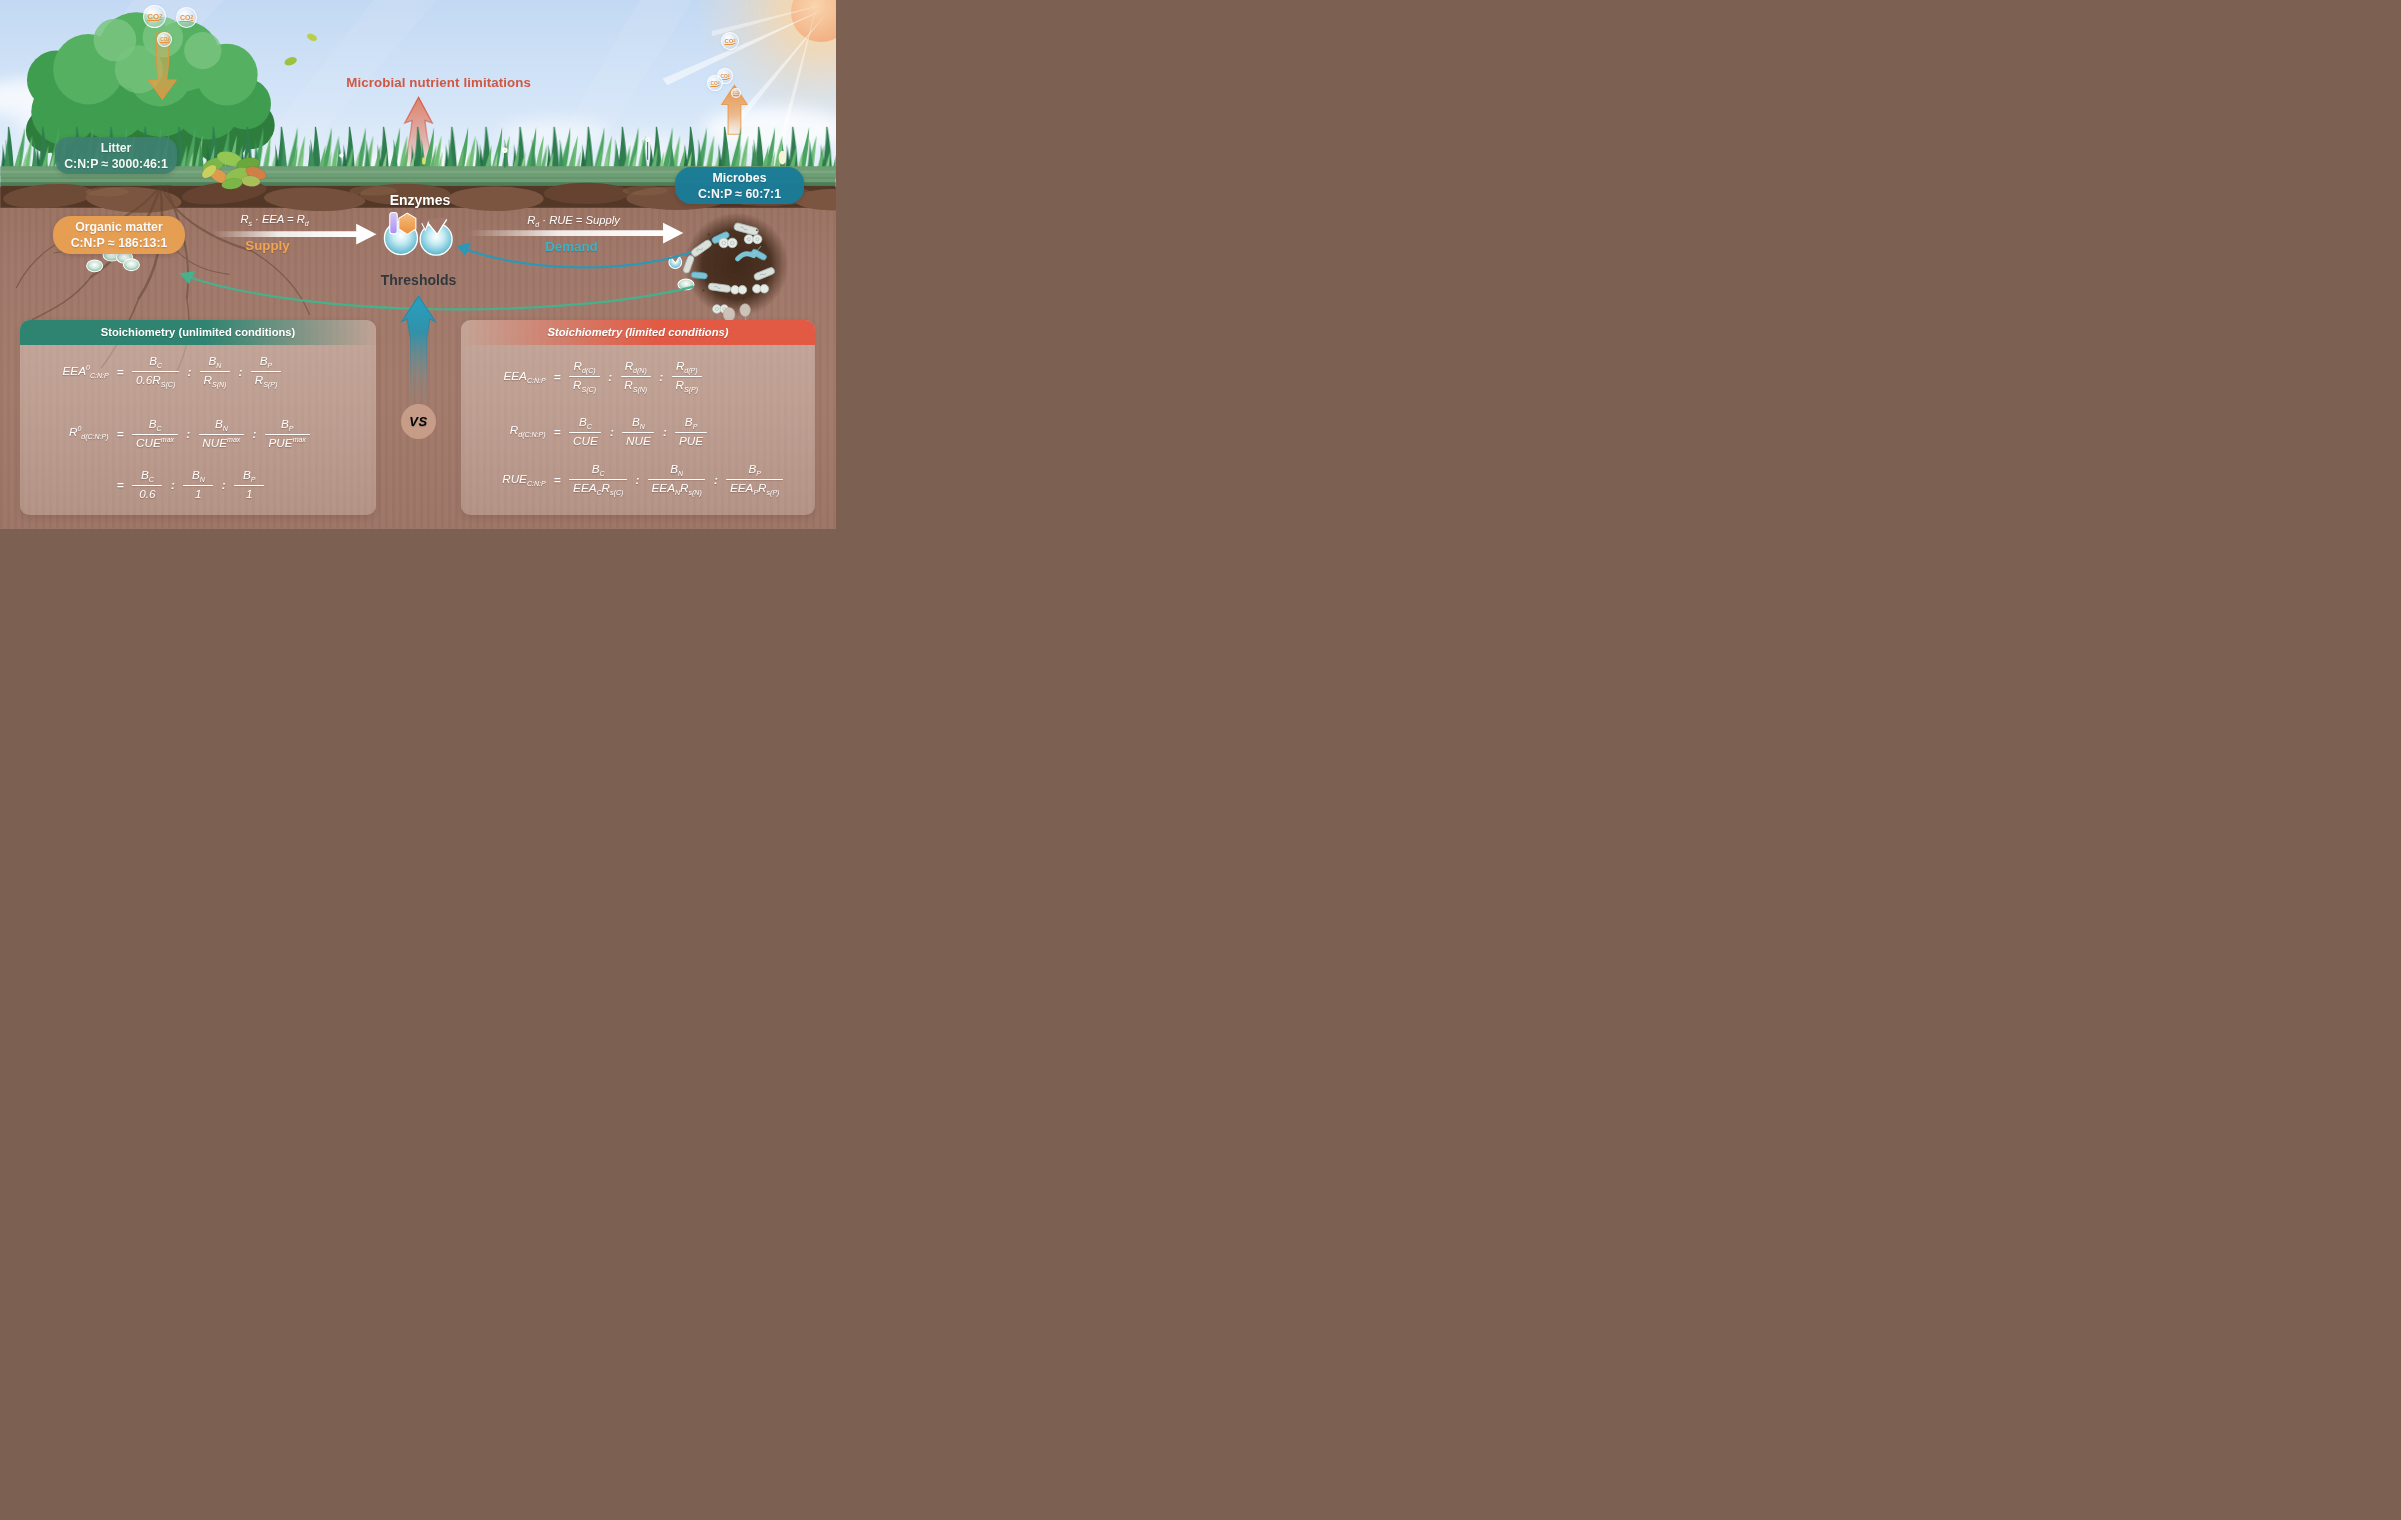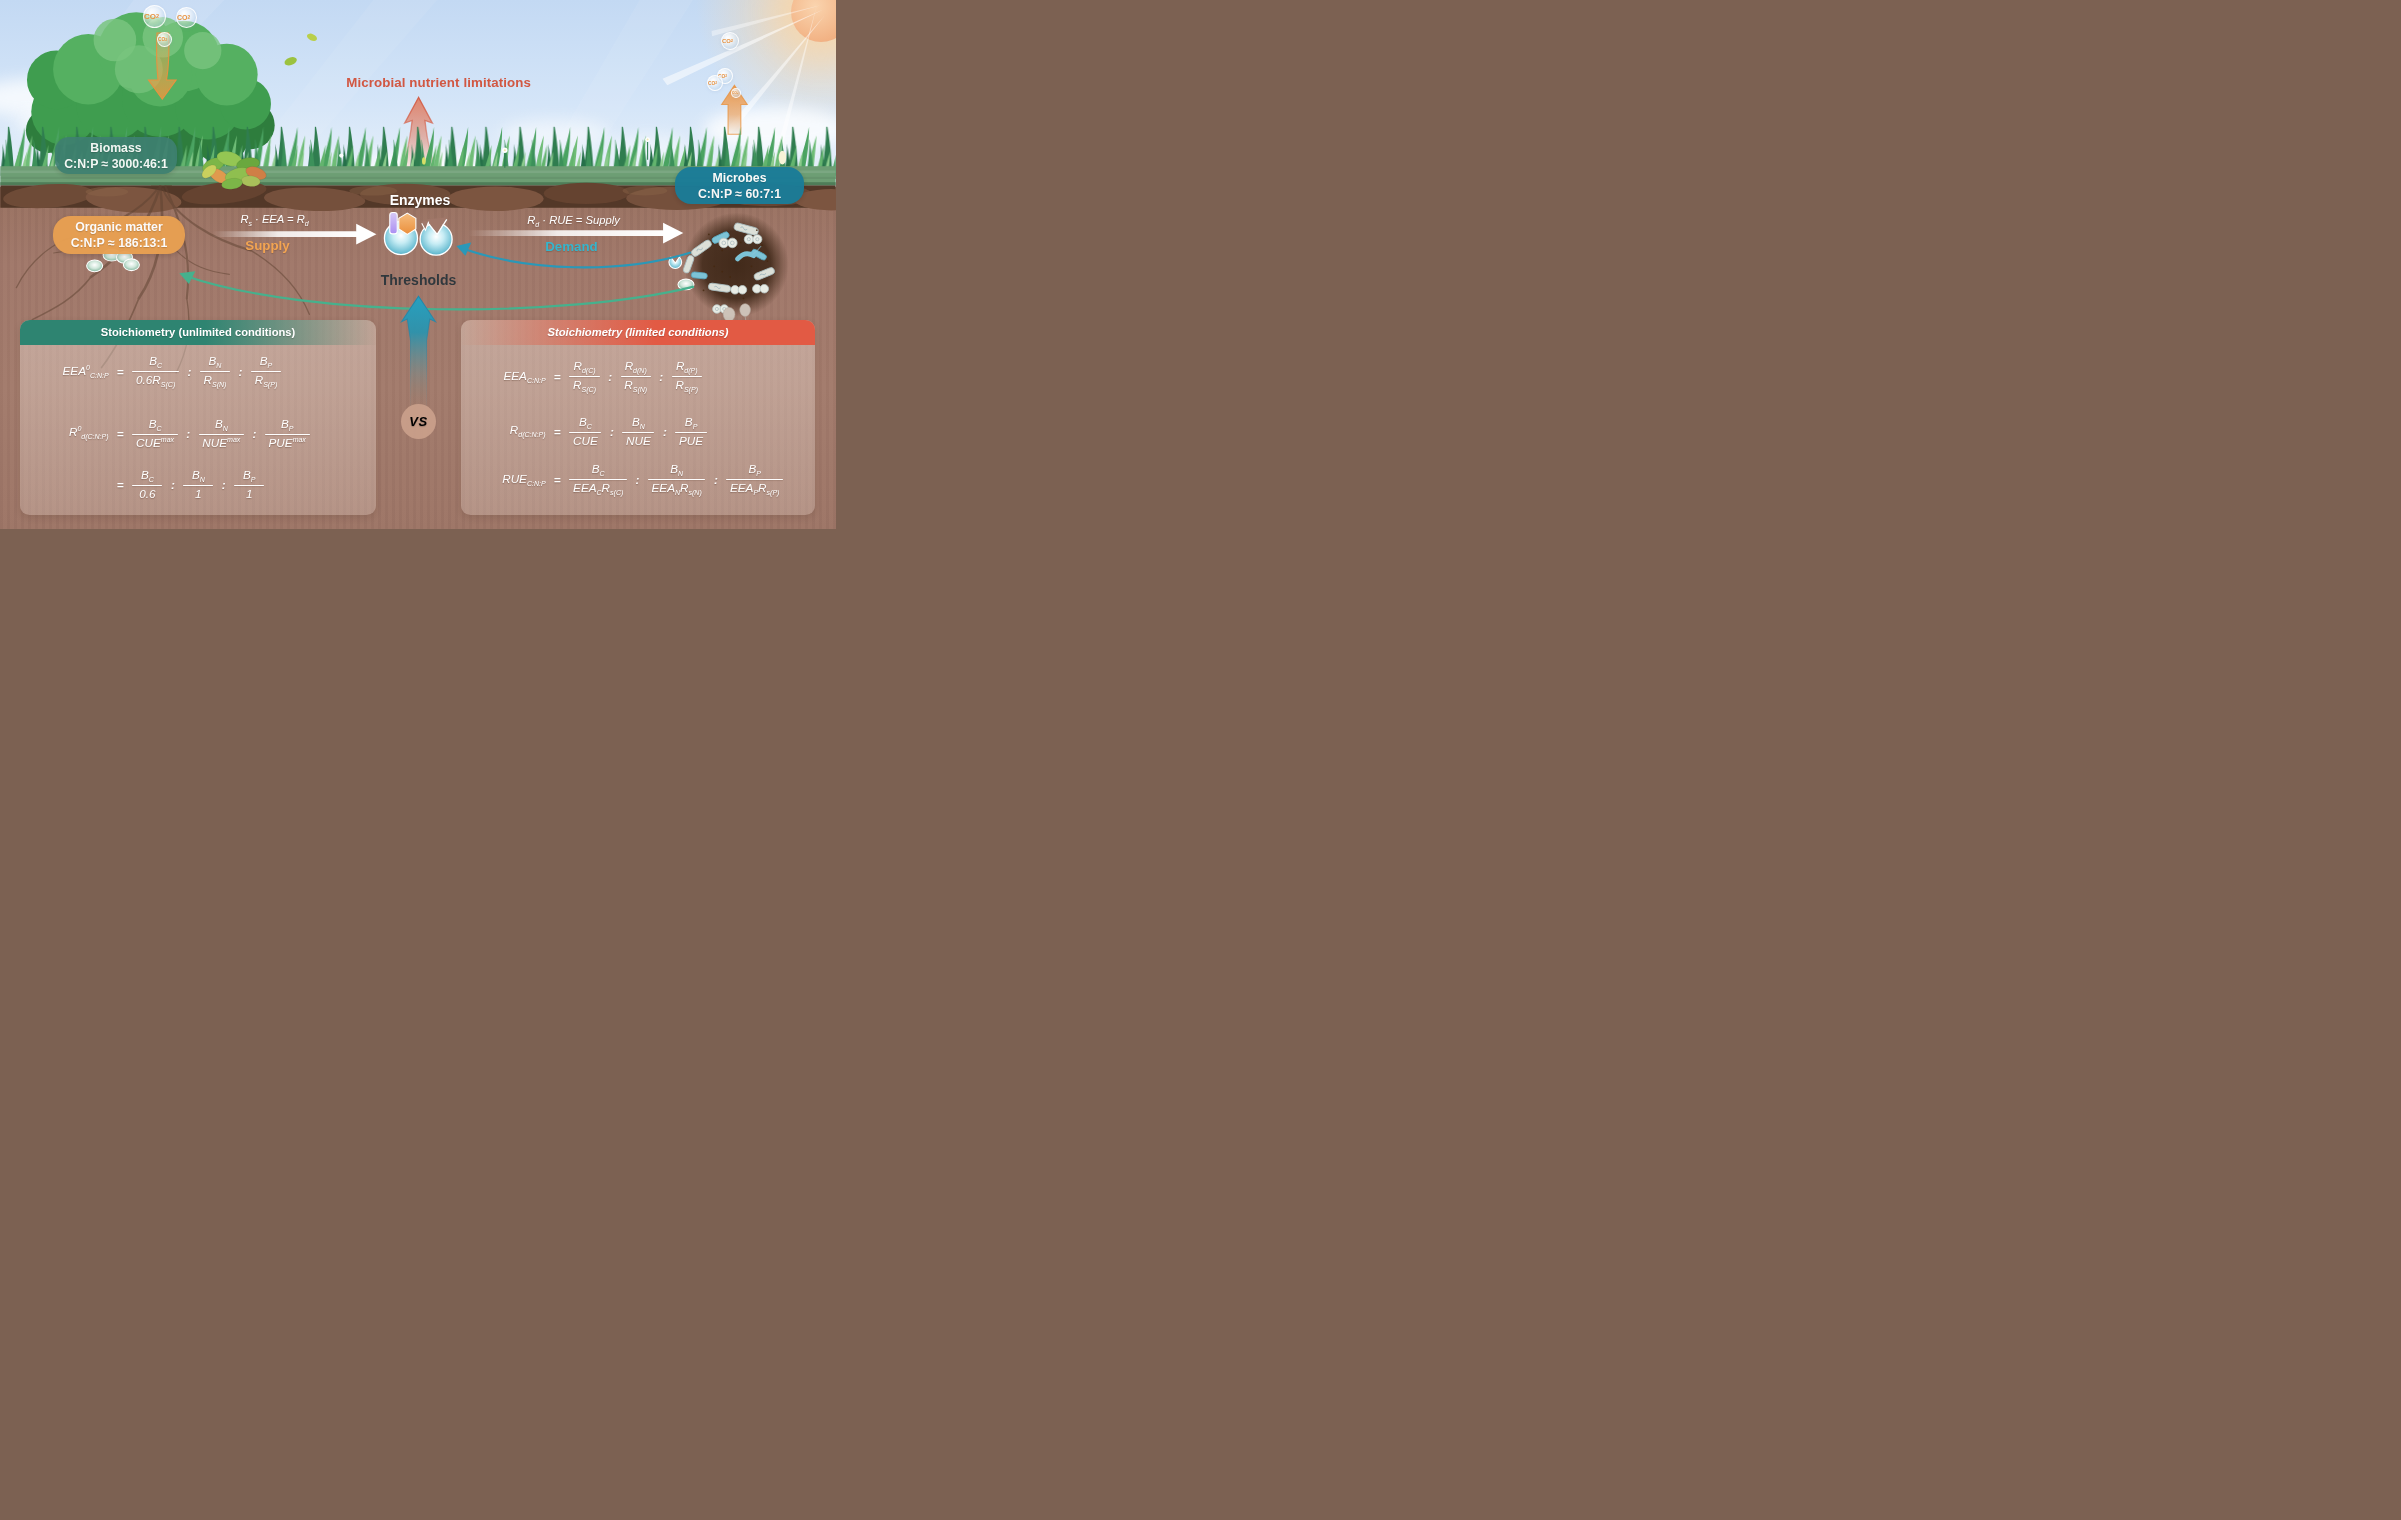--- a/index.html
+++ b/index.html
@@ -21,25 +21,25 @@
   .soil:after{content:"";position:absolute;inset:0;
         background:repeating-linear-gradient(90deg,rgba(0,0,0,.025) 0 2.7px,rgba(255,255,255,.015) 2.7px 7px);}
 
   svg.scene{position:absolute;left:0;top:0;z-index:3;}
   svg.mid{position:absolute;left:0;top:0;z-index:5;}
 
   
   .ov{position:absolute;z-index:10;}
   .main-title{color:var(--c-title_red);font-size:13.3px;font-weight:bold;text-align:right;letter-spacing:0.1px;}
 
-  .co2{position:absolute;z-index:10;border-radius:50%;display:flex;align-items:center;justify-content:flex-start;
+  .co2{position:absolute;z-index:10;border-radius:50%;display:flex;align-items:center;justify-content:center;
        color:var(--c-co2_orange);font-weight:bold;
        background:radial-gradient(circle at 35% 30%,rgba(255,255,255,.95),rgba(255,255,255,.4) 55%,rgba(235,244,252,.18) 100%);
        border:0.8px solid rgba(255,255,255,.85);
-       box-shadow:inset -1.1px -1.6px 4.3px rgba(150,185,220,.35),0 1.1px 3.2px rgba(120,150,190,.15);}
+       box-shadow:inset -1.1px -1.6px 4.3px rgba(150,185,220,.35),0 1.1px 3.2px rgba(120,150,190,.15);text-decoration:underline;}
   .co2 sub{font-size:.68em;line-height:0;}
 
   .pill{position:absolute;z-index:10;display:flex;flex-direction:column;align-items:center;justify-content:center;
         color:#fff;font-weight:bold;text-align:center;
         text-shadow:0 0.5px 1.1px rgba(0,0,0,.18);box-shadow:0 1.6px 5.3px rgba(40,30,20,.18);}
   .pill .l1{font-size:12.3px;line-height:16px;}
   .pill .l2{font-size:12.3px;line-height:16px;}
   .pill-litter{left:55px;top:137px;width:122px;height:37px;border-radius:14px;background:var(--c-litter_green);opacity:.93;}
   .pill-microbes{left:675px;top:167px;width:129px;height:37px;border-radius:16px;background:var(--c-microbes_teal);opacity:.96;}
   .pill-organic{left:53px;top:216px;width:132px;height:38px;border-radius:18px;background:var(--c-organic_orange);opacity:.97;}
@@ -447,21 +447,21 @@
   <div class="co2" style="left:707px;top:75px;width:14px;height:14px;font-size:4.8px;">
       <span>CO</span>
       <sub>2</sub>
     </div>
   <div class="co2" style="left:731px;top:88px;width:8px;height:8px;font-size:3.2px;">
       <span>CO</span>
       <sub>2</sub>
     </div>
 
   <div class="pill pill-litter">
-    <div class="l1">Biomass</div>
+    <div class="l1">Litter</div>
     <div class="l2">C:N:P ≈ 3000:46:1</div>
   </div>
   <div class="pill pill-microbes">
     <div class="l1">Microbes</div>
     <div class="l2">C:N:P ≈ 60:7:1</div>
   </div>
   <div class="pill pill-organic">
     <div class="l1">Organic matter</div>
     <div class="l2">C:N:P ≈ 186:13:1</div>
   </div>

